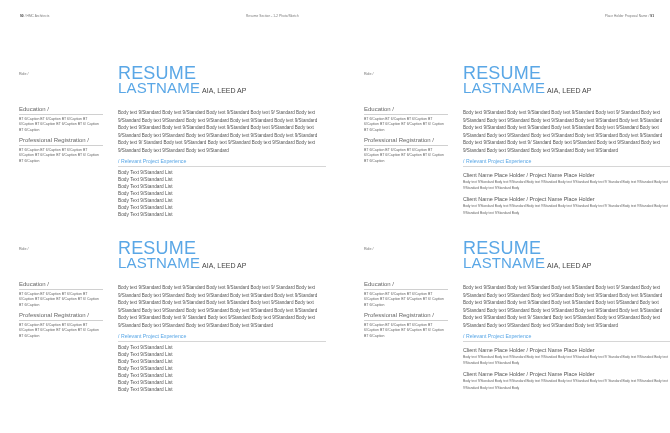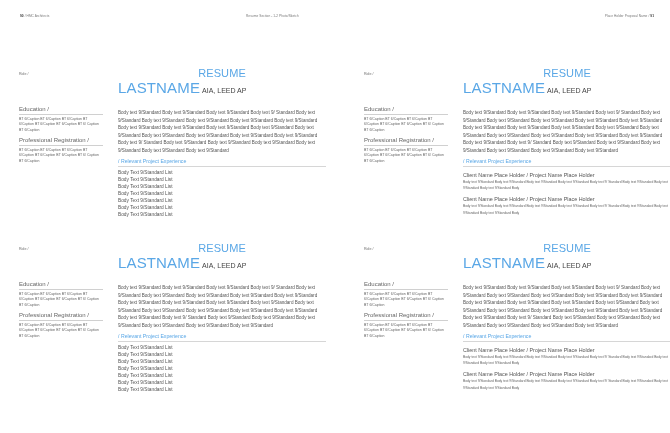--- a/index.html
+++ b/index.html
@@ -21,21 +21,21 @@
 
   .side { position: absolute; left: 0; top: 0; width: 84px; }
   .role { position: absolute; top: 6px; left: 0; font-size: 3.6px; color: #666; }
   .side-sec { position: absolute; left: 0; width: 84px; }
   .side-sec.edu { top: 40px; }
   .side-sec.reg { top: 71px; }
   .side-title { font-size: 6px; color: #666; padding-bottom: 2px; border-bottom: 0.6px solid #d0d0d0; margin-bottom: 2px; white-space: nowrap; }
   .side-body { font-size: 3.5px; line-height: 5.4px; color: #666; }
 
   .main { position: absolute; left: 99px; top: 0; width: 208px; }
-  .name1 { font-size: 11px; line-height: 14px; color: #5aa7e6; letter-spacing: 0.01em; font-weight: normal; text-align: center; }
+  .name1 { font-size: 18px; line-height: 14px; color: #5aa7e6; letter-spacing: 0.01em; font-weight: normal; }
   .name2 { font-size: 15px; line-height: 16px; color: #5aa7e6; letter-spacing: 0.01em; }
   .cred { font-size: 7px; color: #444; margin-left: 2px; letter-spacing: 0; }
   .bio { margin-top: 10px; font-size: 4.6px; line-height: 7.6px; color: #555; }
   .rel { margin-top: 3px; font-size: 5.2px; color: #5aa7e6; padding-bottom: 2px; border-bottom: 0.6px solid #d6d6d6; }
   .list { margin-top: 2px; }
   .list-item { font-size: 4.8px; line-height: 7px; color: #555; }
 
   .proj { margin-top: 4px; }
   .proj-title { font-size: 5.4px; color: #555; line-height: 8px; }
   .proj-body { font-size: 3.3px; line-height: 6.4px; color: #666; margin-bottom: 4px; }

